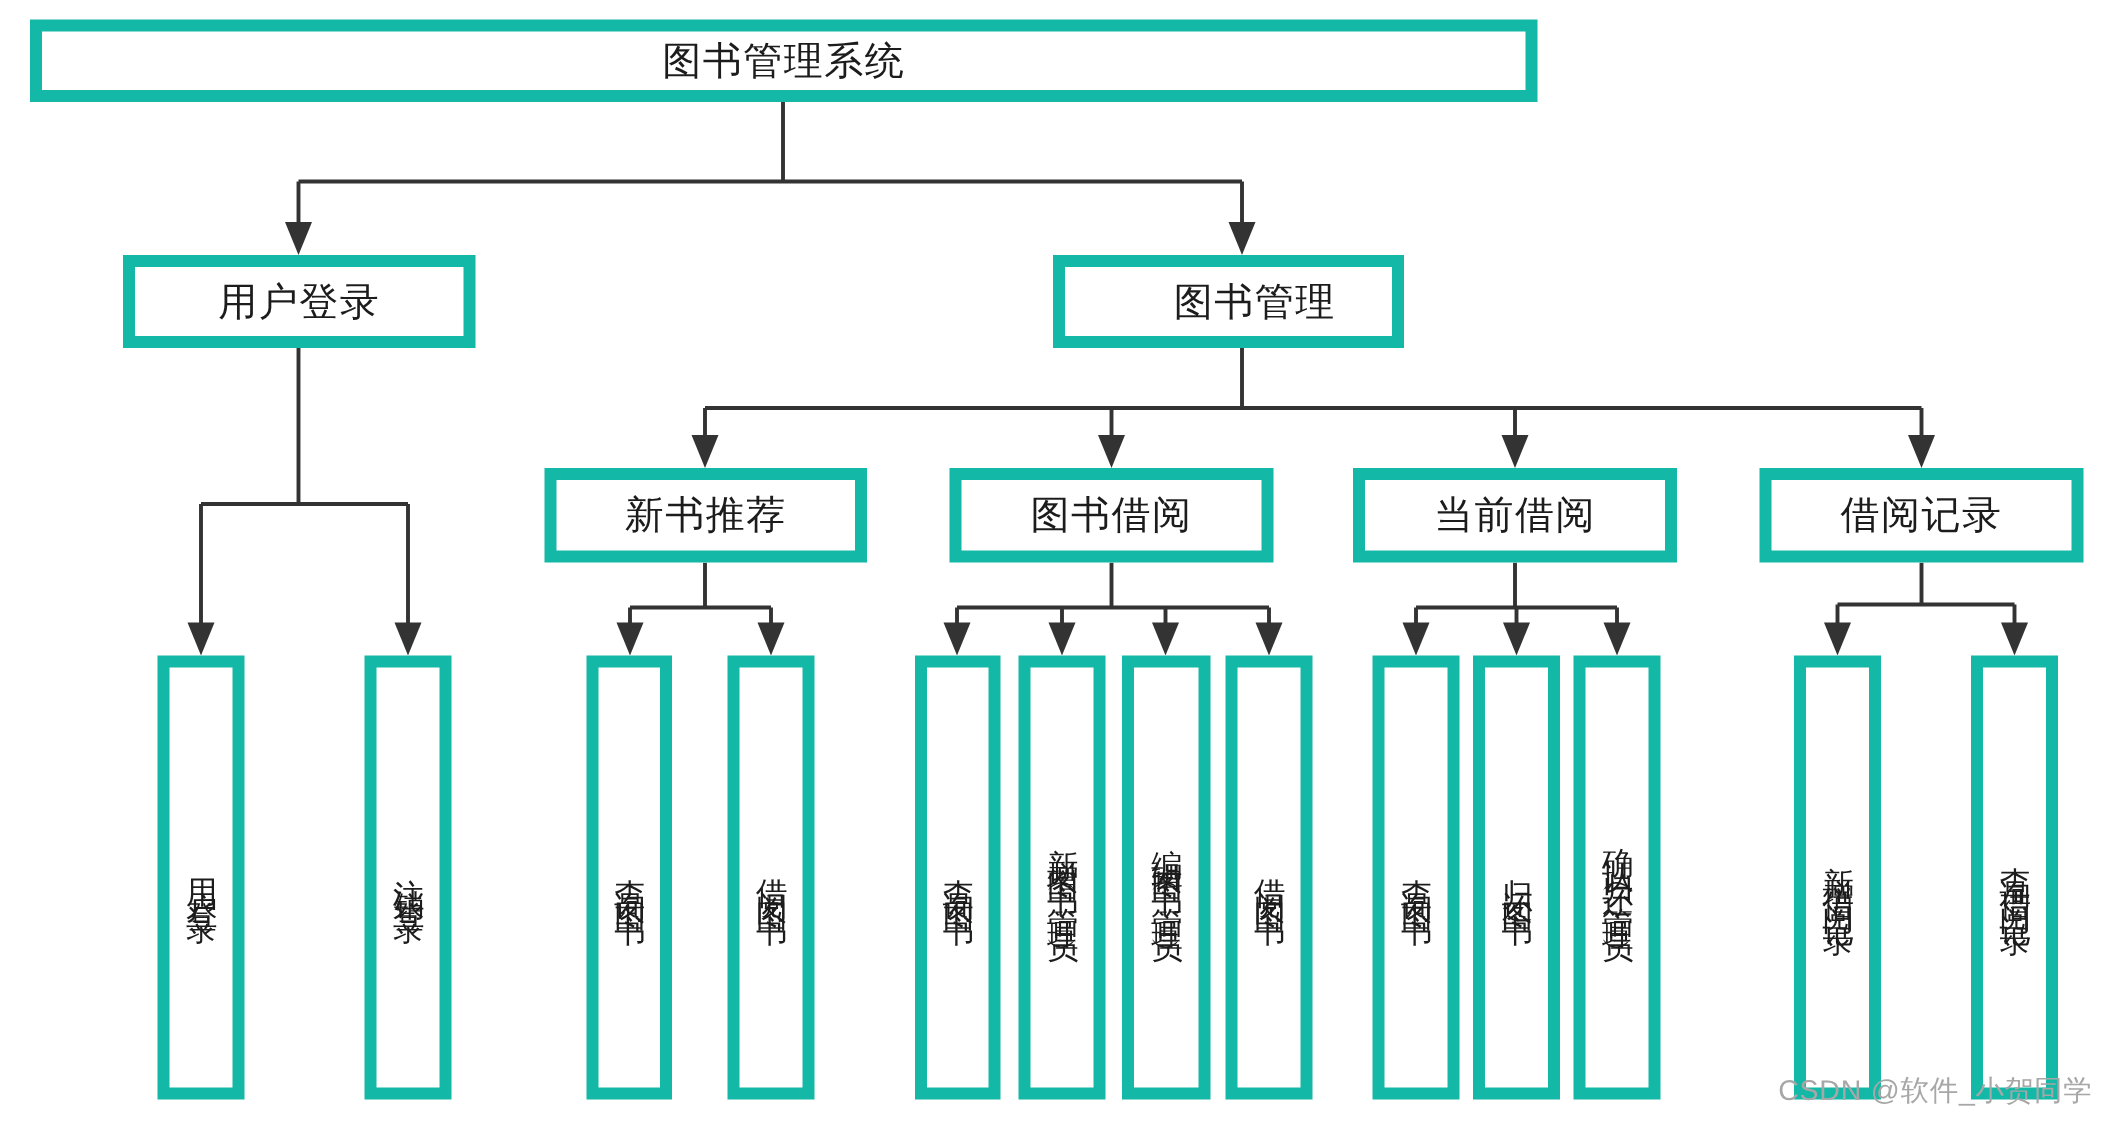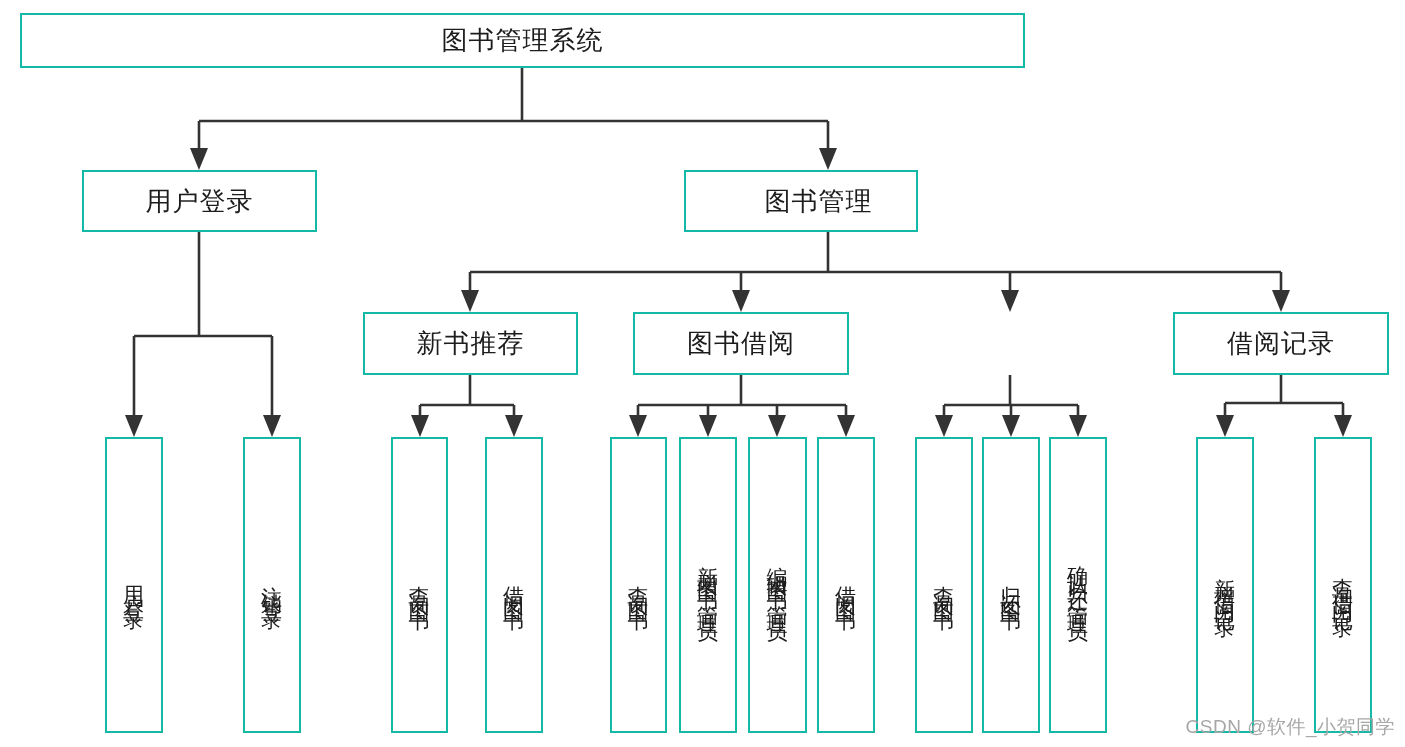--- a/index.html
+++ b/index.html
@@ -7,21 +7,21 @@
     position:relative;
     width:1405px;height:747px;
     background:#ffffff;
     font-family:"Liberation Sans","DejaVu Sans",sans-serif;
     overflow:hidden;
   }
   #wires{position:absolute;left:0;top:0;width:1405px;height:747px;}
   .node{
     position:absolute;
     background:#ffffff;
-    border:2px solid #14b8a6;
+    border:8px solid #14b8a6;
     box-sizing:border-box;
     display:flex;align-items:center;justify-content:center;
     color:#1c1c1c;
   }
   .h-node{font-size:26px;letter-spacing:1px;white-space:nowrap;}
   .v-node span{
     writing-mode:vertical-rl;
     text-orientation:mixed;
     font-size:21px;
     letter-spacing:8px;
@@ -113,24 +113,25 @@
       <polygon points="1069,415 1087,415 1078,437"></polygon>
 
       <polygon points="1216,415 1234,415 1225,437"></polygon>
       <polygon points="1334,415 1352,415 1343,437"></polygon>
     </g>
   </svg>
 
   <div class="node h-node" style="left:20px;top:13px;width:1005px;height:55px;">图书管理系统</div>
 
   <div class="node h-node" style="left:82px;top:170px;width:235px;height:62px;">用户登录</div>
-  <div class="node h-node" style="left:684px;top:170px;width:234px;height:62px;padding-left:35px;">图书管理</div>
+  <div class="node h-node" style="left:702px;top:170px;width:234px;height:62px;padding-left:35px;">图书管理</div>
 
   <div class="node h-node" style="left:633px;top:312px;width:216px;height:63px;">图书借阅</div>
   <div class="node h-node" style="left:363px;top:312px;width:215px;height:63px;">新书推荐</div>
+  <div class="node h-node" style="left:902px;top:312px;width:216px;height:63px;">当前借阅</div>
   <div class="node h-node" style="left:1173px;top:312px;width:216px;height:63px;">借阅记录</div>
 
   <div class="node v-node" style="left:105px;top:437px;width:58px;height:296px;">
     <span>用户登录</span>
   </div>
   <div class="node v-node" style="left:243px;top:437px;width:58px;height:296px;">
     <span>注销登录</span>
   </div>
 
   <div class="node v-node" style="left:391px;top:437px;width:57px;height:296px;">

